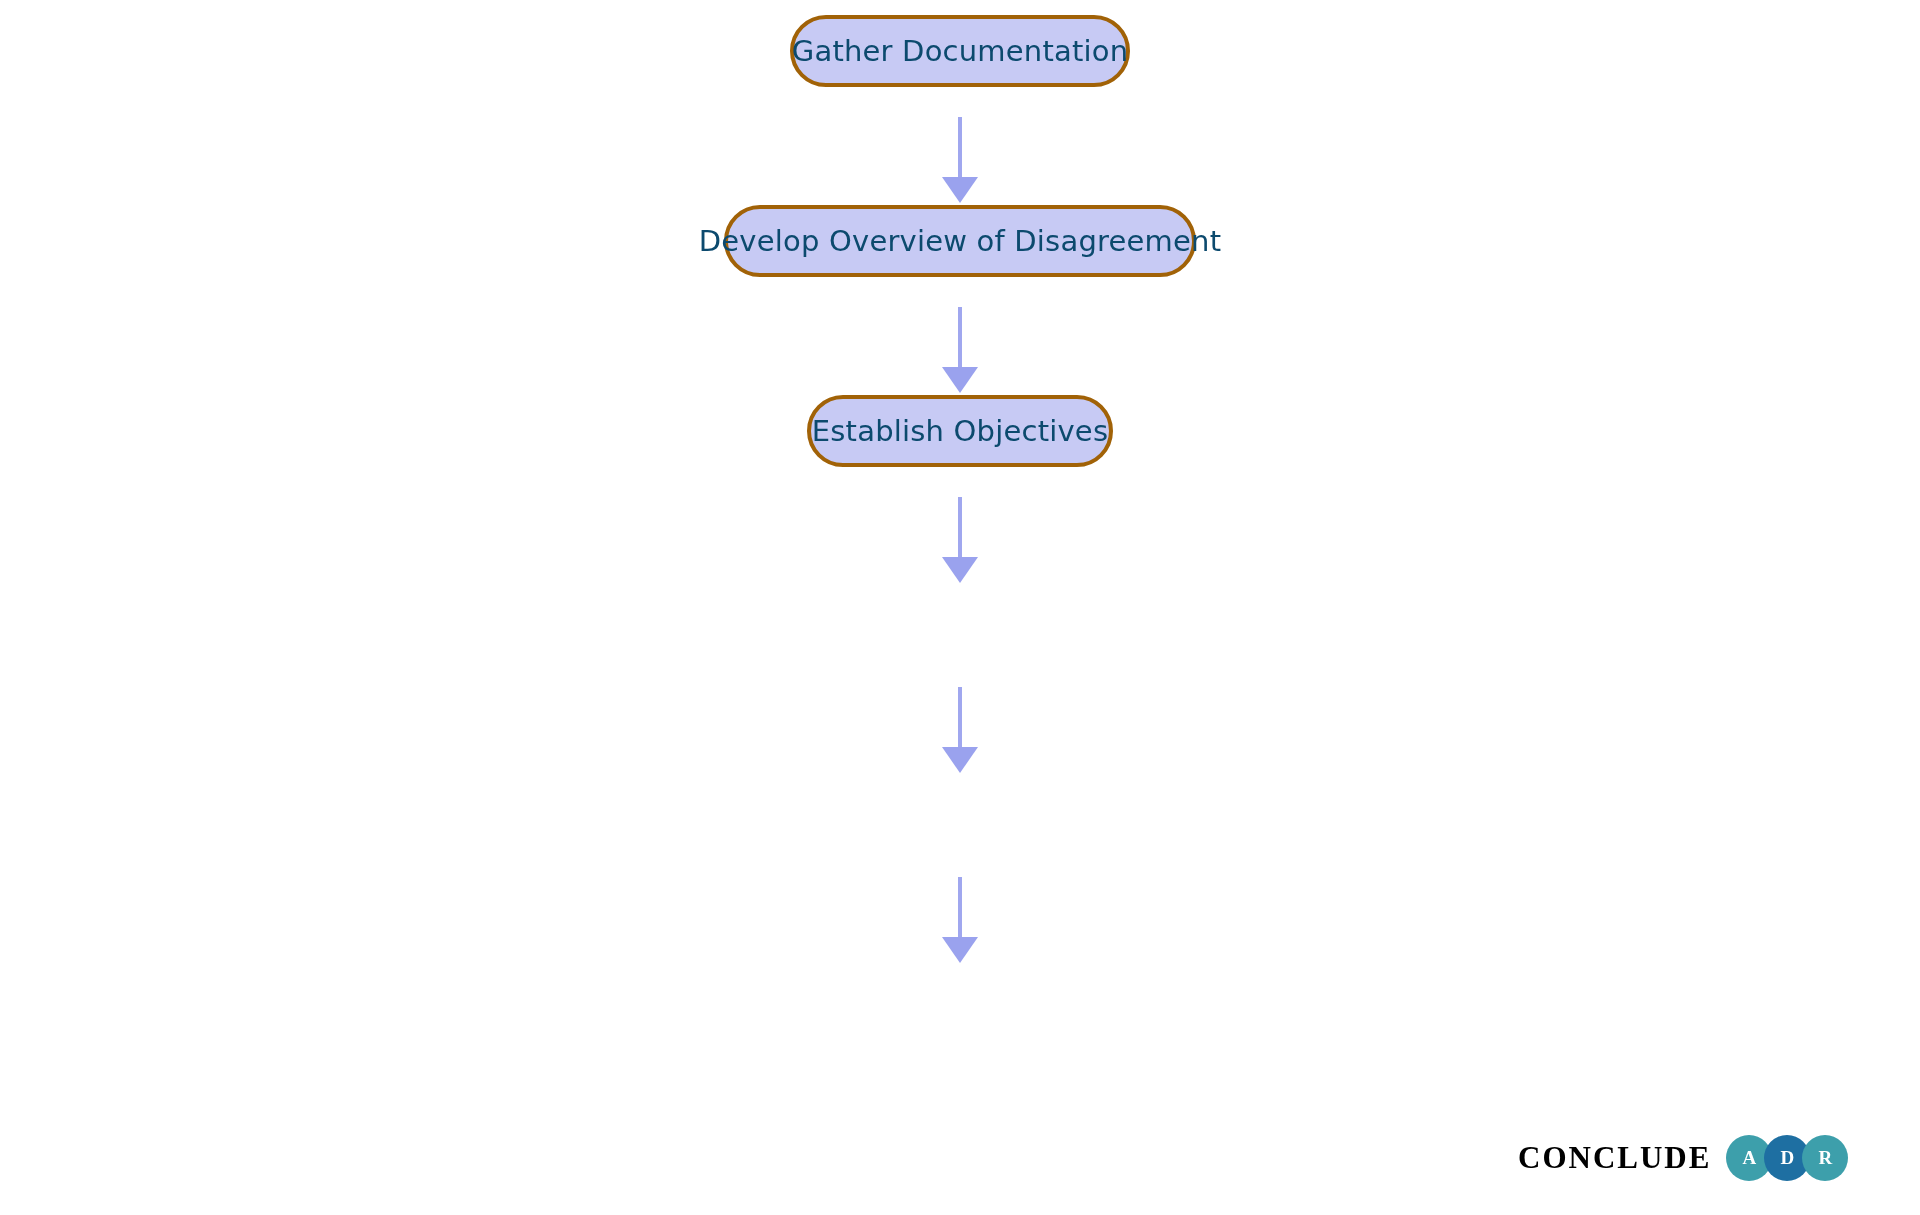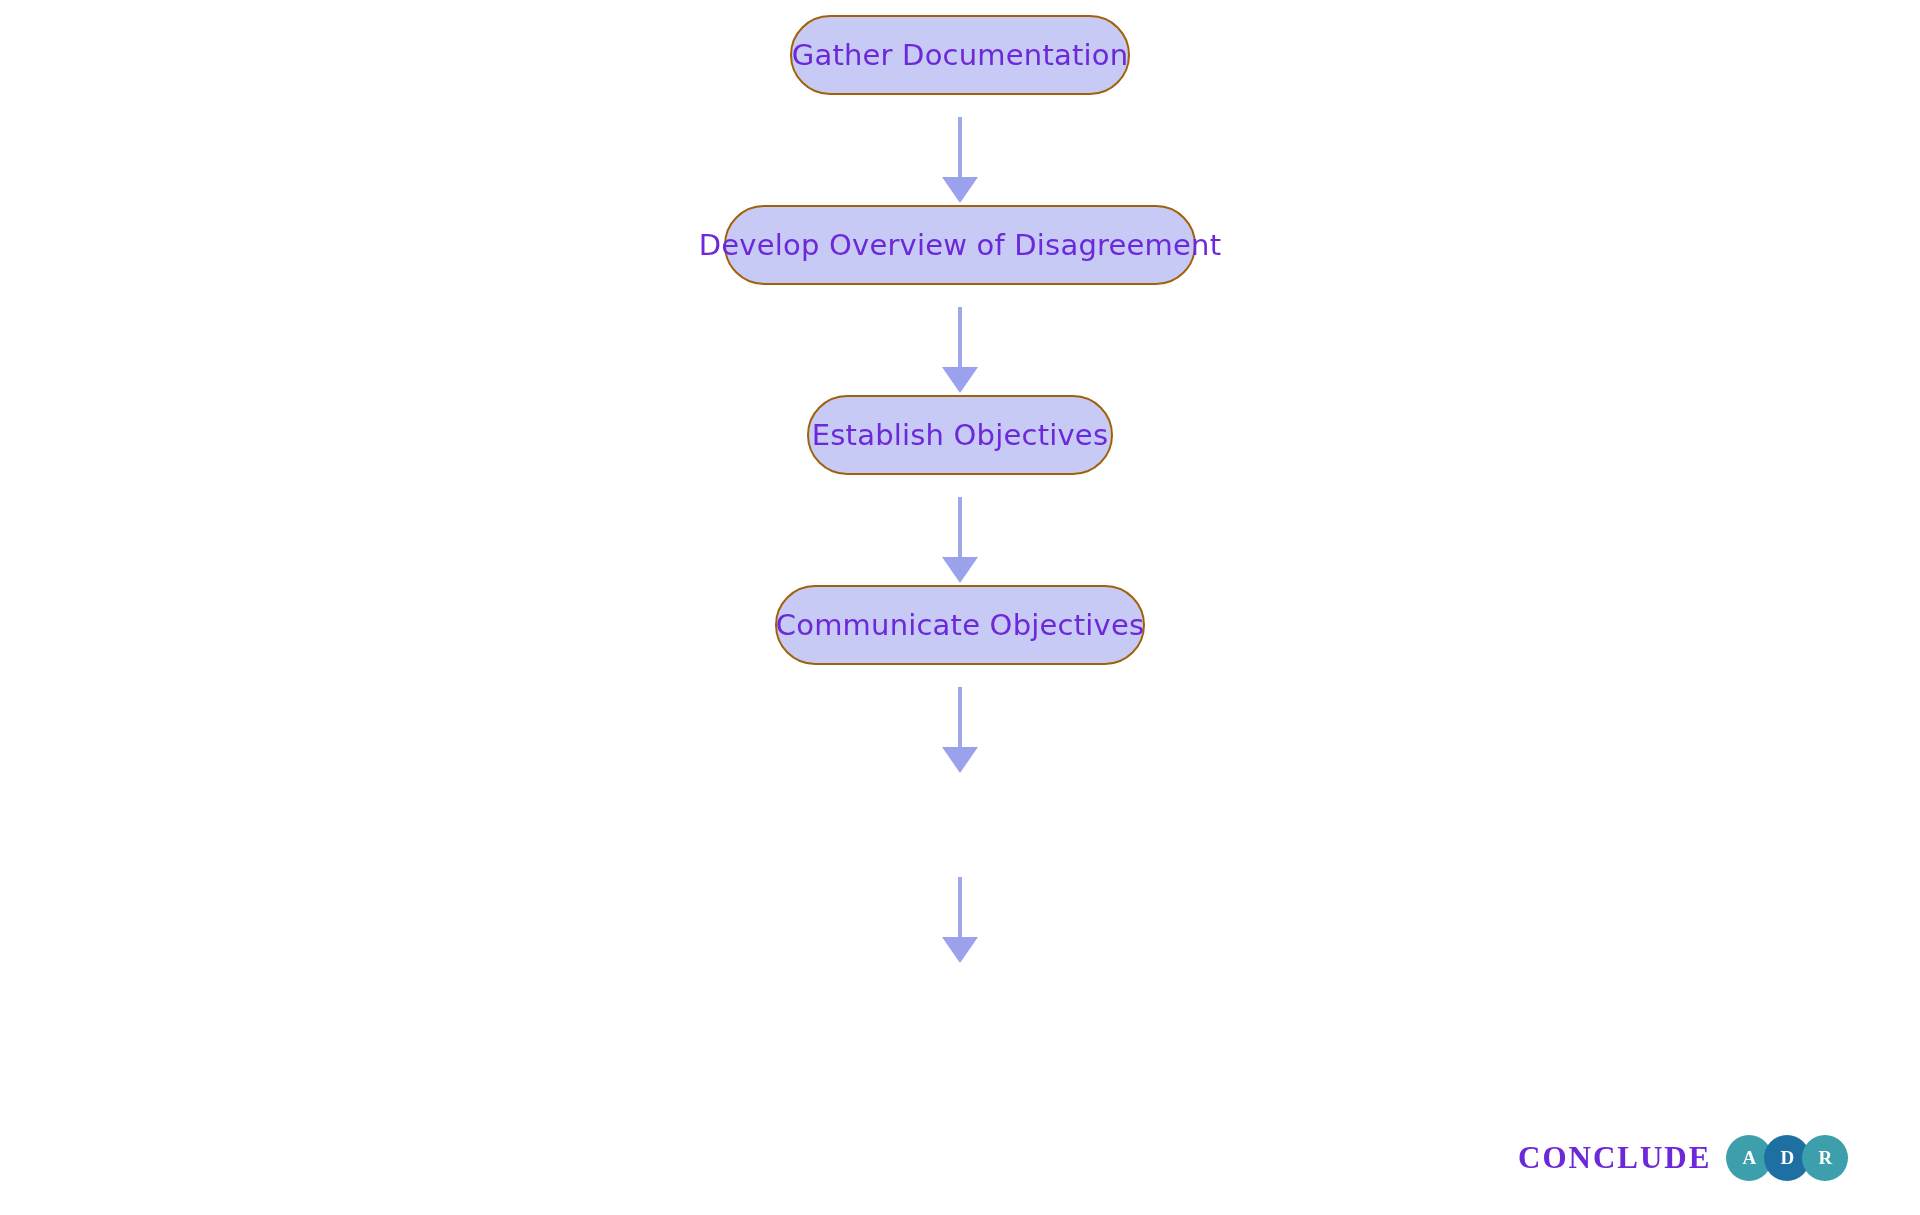--- a/index.html
+++ b/index.html
@@ -9,28 +9,28 @@
     width: 1920px;
     height: 1215px;
     background: #ffffff;
     overflow: hidden;
     font-family: "DejaVu Sans", "Liberation Sans", sans-serif;
   }
 
   
   .node {
     position: absolute;
-    height: 80px;
+    height: 72px;
     border-radius: 51px;
     background: #c7caf4;
-    border: 2px solid #a16207;
+    border: 4px solid #a16207;
     display: flex;
     align-items: center;
     justify-content: center;
-    color: #6d28d9;
+    color: #0c4a6e;
     font-size: 29px;
     letter-spacing: 0.2px;
     white-space: nowrap;
   }
   .n1 { left: 790px; top: 15px;  width: 340px; }
   .n2 { left: 724px; top: 205px; width: 472px; }
   .n3 { left: 807px; top: 395px; width: 306px; }
   .n4 { left: 775px; top: 585px; width: 370px; }
   .n5 { left: 724px; top: 775px; width: 472px; }
   .n6 { left: 690px; top: 965px; width: 540px; }
@@ -71,21 +71,21 @@
     height: 48px;
     display: flex;
     align-items: center;
     gap: 15px;
   }
   .wordmark {
     font-family: "Liberation Serif", "DejaVu Serif", serif;
     font-weight: 700;
     font-size: 31px;
     letter-spacing: 2px;
-    color: #6d28d9;
+    color: #000000;
   }
   .badges { display: flex; align-items: center; }
   .badge {
     width: 46px;
     height: 46px;
     border-radius: 50%;
     display: flex;
     align-items: center;
     justify-content: center;
     font-family: "Liberation Serif", "DejaVu Serif", serif;
@@ -122,23 +122,20 @@
 
   <div class="node n3">
     <span>Establish Objectives</span>
   </div>
 
   <div class="arrow a3">
     <div class="shaft"></div>
     <div class="head"></div>
   </div>
 
-  <div class="node n4">
-    <span>Communicate Objectives</span>
-  </div>
 
   <div class="arrow a4">
     <div class="shaft"></div>
     <div class="head"></div>
   </div>
 
 
   <div class="arrow a5">
     <div class="shaft"></div>
     <div class="head"></div>

